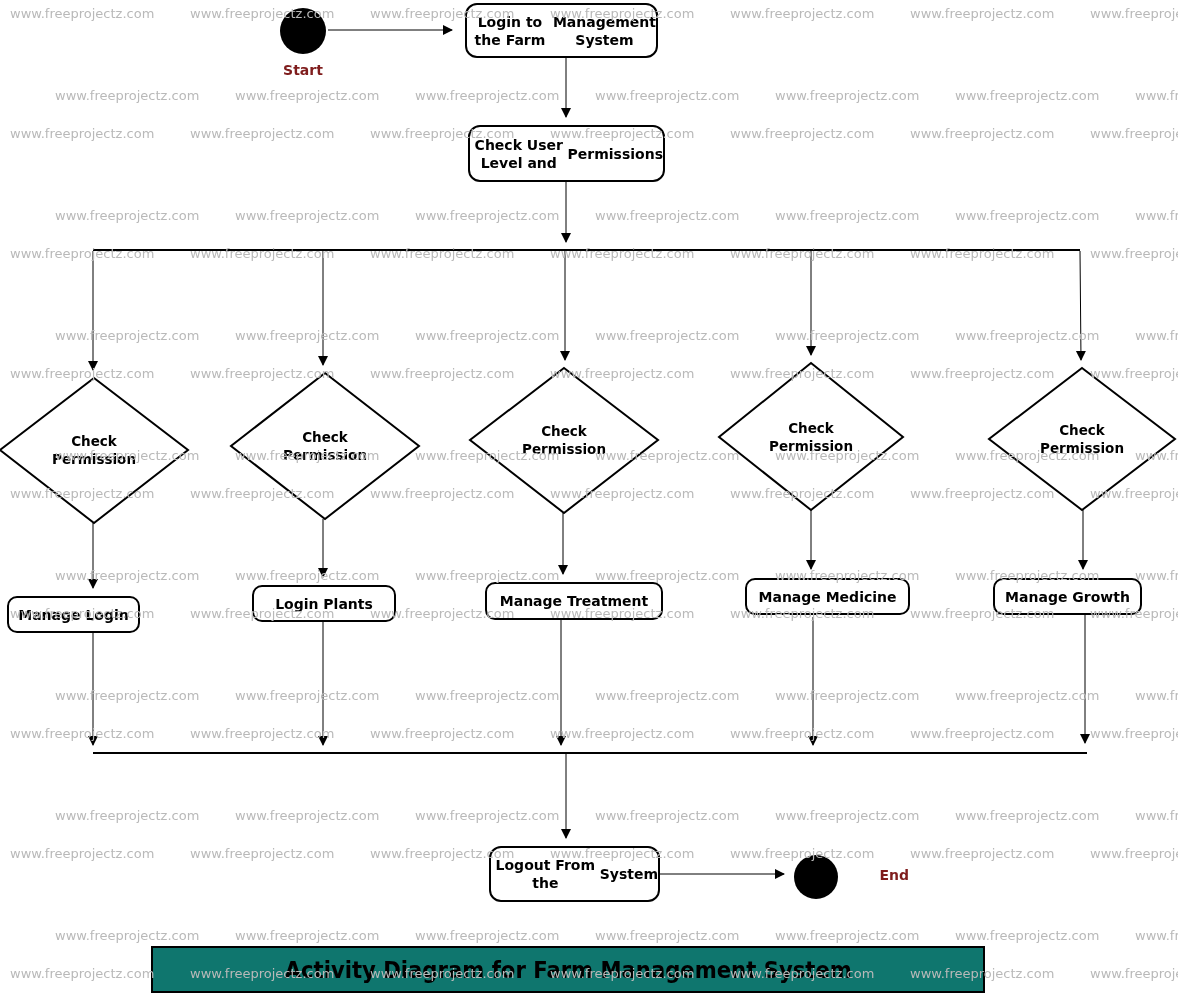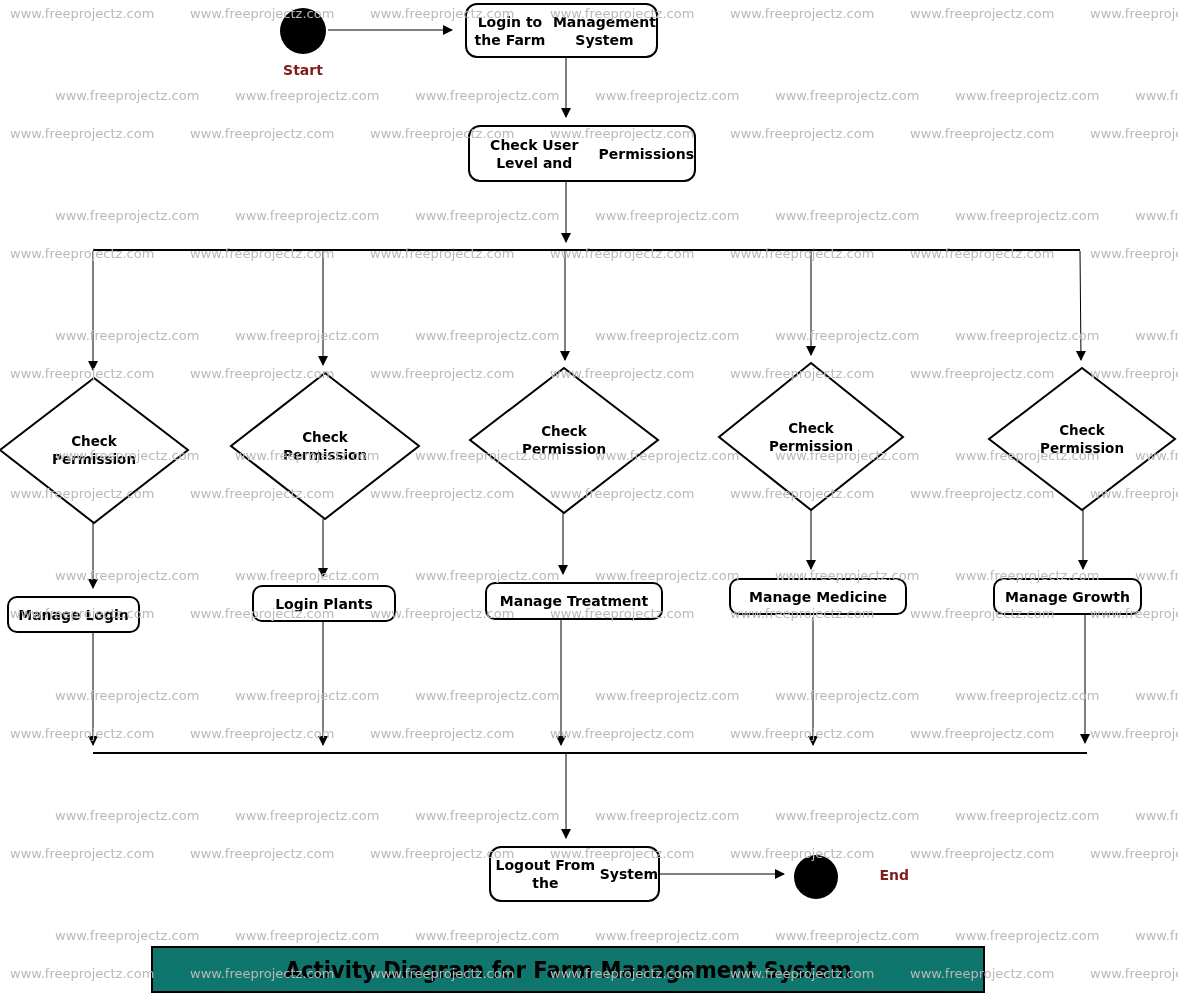--- a/index.html
+++ b/index.html
@@ -95,21 +95,21 @@
   <div class="freelabel" style="left:263px;top:61px;width:80px;">Start</div>
 
   <div class="circle" style="left:794px;top:855px;width:44px;height:44px;"></div>
   <div class="freelabel" style="left:849px;top:866px;width:60px;text-align:right;">End</div>
 
   <div class="node rounded" style="left:465px;top:3px;width:193px;height:55px;">
     <span>Login to the Farm</span>
     <span>Management System</span>
   </div>
 
-  <div class="node rounded" style="left:468px;top:125px;width:228px;height:57px;">
+  <div class="node rounded" style="left:468px;top:125px;width:197px;height:57px;">
     <span>Check User Level and</span>
     <span>Permissions</span>
   </div>
 
   <div class="dlabel" style="left:24px;top:432px;">
     <span>Check</span><br>
     <span>Permission</span>
   </div>
   <div class="dlabel" style="left:255px;top:428px;">
     <span>Check</span><br>
@@ -130,21 +130,21 @@
 
   <div class="node action" style="left:7px;top:596px;width:133px;height:37px;">
     <span>Manage Login</span>
   </div>
   <div class="node action" style="left:252px;top:585px;width:144px;height:37px;">
     <span>Login Plants</span>
   </div>
   <div class="node action" style="left:485px;top:582px;width:178px;height:38px;">
     <span>Manage Treatment</span>
   </div>
-  <div class="node action" style="left:729px;top:578px;width:178px;height:37px;">
+  <div class="node action" style="left:745px;top:578px;width:165px;height:37px;">
     <span>Manage Medicine</span>
   </div>
   <div class="node action" style="left:993px;top:578px;width:149px;height:37px;">
     <span>Manage Growth</span>
   </div>
 
   <div class="node rounded" style="left:489px;top:846px;width:171px;height:56px;">
     <span>Logout From the</span>
     <span>System</span>
   </div>

